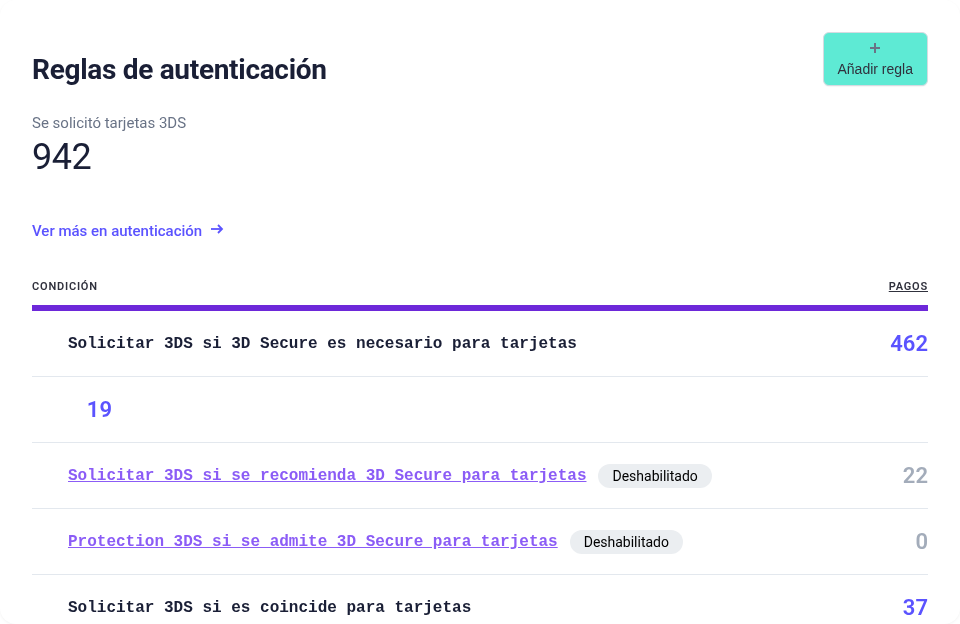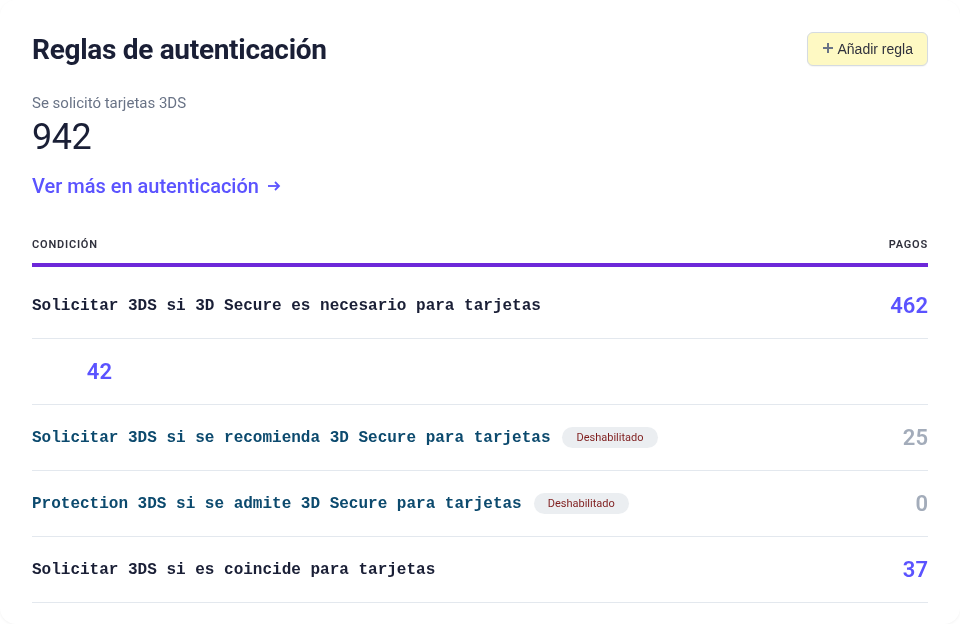--- a/index.html
+++ b/index.html
@@ -34,107 +34,112 @@
       color: #1a1f36;
       letter-spacing: -0.3px;
     }
     .add-button {
       display: inline-flex;
       align-items: center;
       gap: 4px;
       padding: 8px 14px;
       border: 1px solid #d5dbe1;
       border-radius: 6px;
-      background: #fef9c3;
+      background: #5eead4;
       color: #30313d;
       font-size: 14px;
       font-weight: 500;
       cursor: pointer;
       box-shadow: 0 1px 1px rgba(0,0,0,0.04);
+      flex-direction: column;
     }
     .add-button svg {
       width: 12px;
       height: 12px;
     }
     .stat-label {
       font-size: 15px;
       color: #697386;
       margin-bottom: 4px;
     }
     .stat-value {
       font-size: 36px;
       font-weight: 400;
       color: #1a1f36;
       letter-spacing: -0.5px;
-      margin-bottom: 16px;
+      margin-bottom: 32px;
     }
     .link {
       display: inline-flex;
       align-items: center;
       gap: 8px;
       color: #5b53ff;
-      font-size: 20px;
+      font-size: 15px;
       font-weight: 500;
       text-decoration: none;
       cursor: pointer;
       margin-bottom: 40px;
+      margin-top: 12px;
     }
     .link svg {
       width: 14px;
       height: 14px;
     }
     .table-header {
       display: flex;
       justify-content: space-between;
       padding-bottom: 12px;
-      border-bottom: 4px solid #6d28d9;
-      margin-bottom: 6px;
+      border-bottom: 6px solid #6d28d9;
+      margin-bottom: 0;
     }
     .th {
       font-size: 11px;
       font-weight: 600;
       letter-spacing: 0.8px;
       color: #30313d;
       text-transform: uppercase;
     }
     .th-right {
       text-align: right;
       width: 80px;
+      text-decoration: underline;
     }
     .row {
       display: flex;
       justify-content: space-between;
       align-items: center;
       padding: 20px 0;
       border-bottom: 1px solid #e3e8ee;
     }
     .condition-cell {
       display: flex;
       align-items: center;
       gap: 12px;
       flex: 1;
       padding-right: 20px;
+      margin-left: 36px;
     }
     .condition-text {
       font-family: "SFMono-Regular", Menlo, Consolas, "Liberation Mono", monospace;
       font-size: 16px;
       font-weight: 700;
       color: #1a1f36;
       line-height: 1.5;
     }
     .condition-text.disabled {
-      color: #0c4a6e;
+      color: #8b5cf6;
+      text-decoration: underline;
     }
     .badge {
       display: inline-block;
       padding: 4px 14px;
       border-radius: 16px;
       background: #ebeef1;
-      color: #7f1d1d;
-      font-size: 11px;
+      color: #000000;
+      font-size: 14px;
       font-weight: 400;
       font-family: -apple-system, BlinkMacSystemFont, "Segoe UI", Roboto, sans-serif;
     }
     .payments-cell {
       width: 80px;
       text-align: right;
       font-size: 22px;
       font-weight: 600;
       color: #5b53ff;
     }
@@ -178,28 +183,28 @@
   </div>
 
   <div id="rows-container">
       <div class="row">
         <div class="condition-cell">
           <span class="condition-text">Solicitar 3DS si 3D Secure es necesario para tarjetas</span>
         </div>
         <div class="payments-cell">462</div>
       </div>
       <div class="row">
-        <div class="payments-cell">42</div>
+        <div class="payments-cell">19</div>
       </div>
       <div class="row">
         <div class="condition-cell">
           <span class="condition-text disabled">Solicitar 3DS si se recomienda 3D Secure para tarjetas</span>
           <span class="badge">Deshabilitado</span>
         </div>
-        <div class="payments-cell disabled">25</div>
+        <div class="payments-cell disabled">22</div>
       </div>
       <div class="row">
         <div class="condition-cell">
           <span class="condition-text disabled">Protection 3DS si se admite 3D Secure para tarjetas</span>
           <span class="badge">Deshabilitado</span>
         </div>
         <div class="payments-cell disabled">0</div>
       </div>
       <div class="row">
         <div class="condition-cell">

